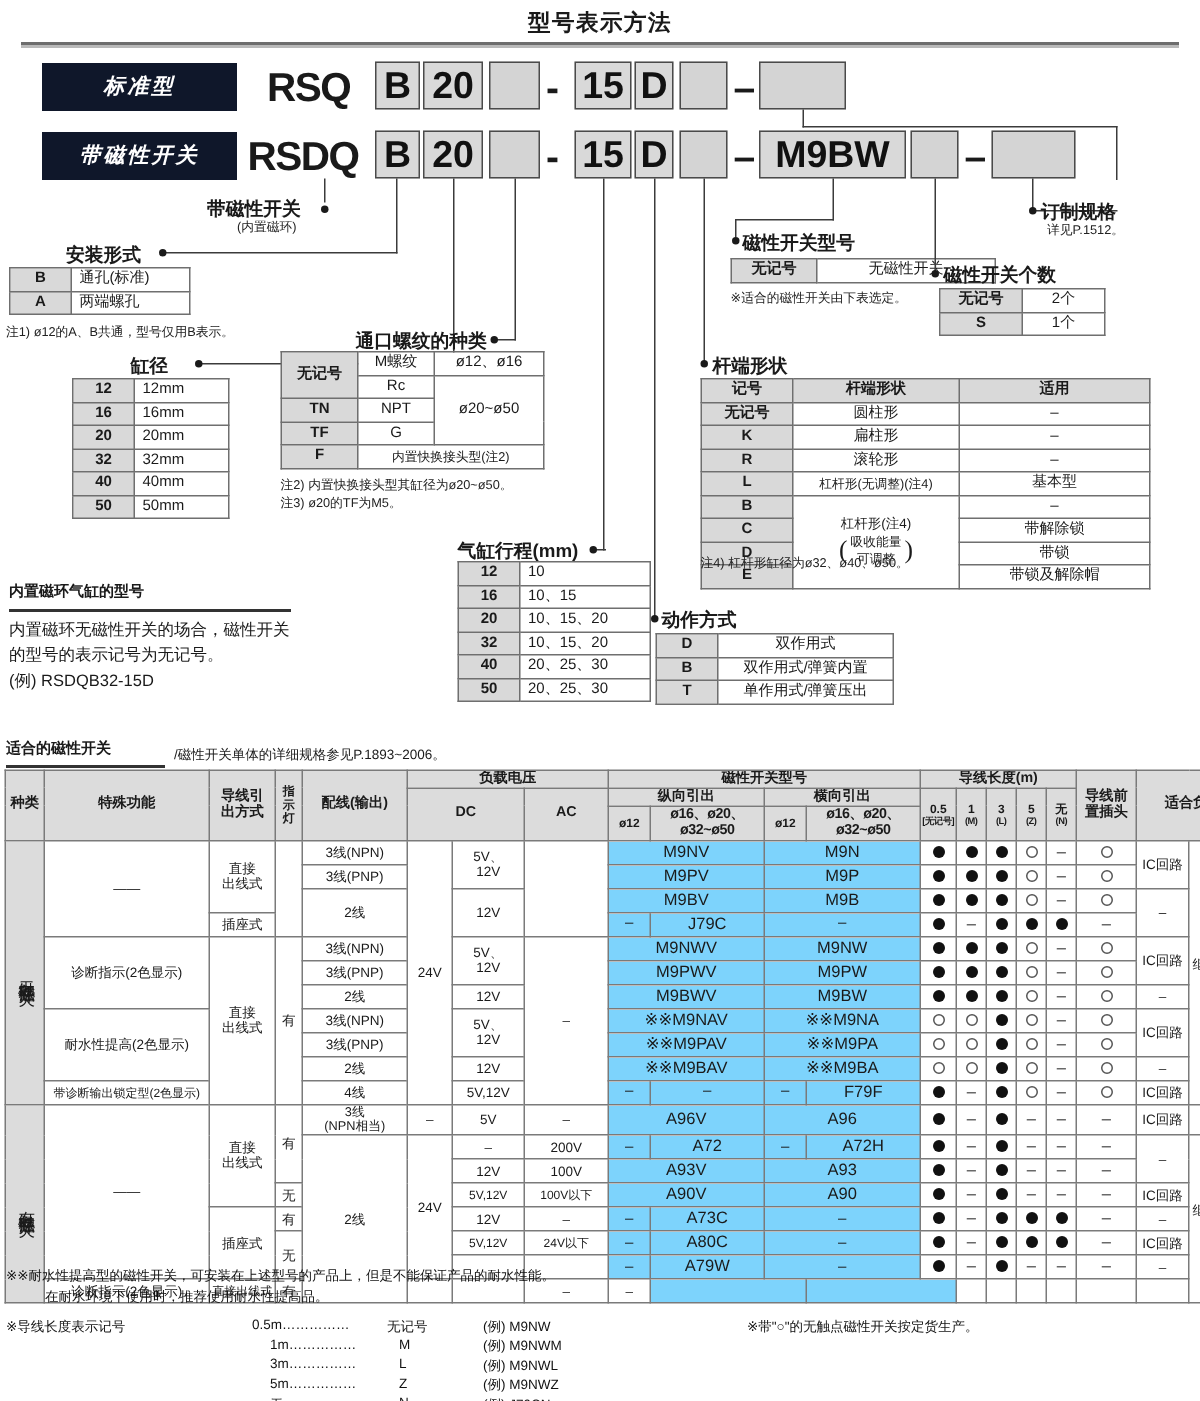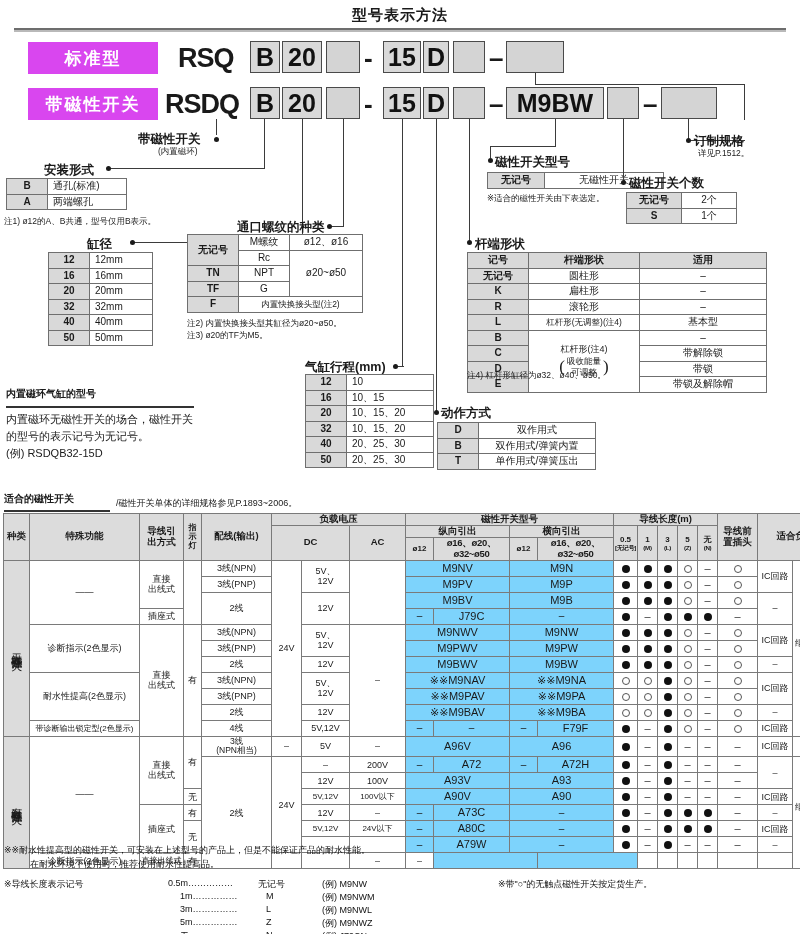--- a/index.html
+++ b/index.html
@@ -19,23 +19,24 @@
     top:6px;left:0;width:800px;text-align:center;
     font-size:15px;font-weight:bold;letter-spacing:1px;
   }
   #title-rule{
     top:28px;left:14px;width:772px;height:4px;
     background:linear-gradient(to bottom,#6d6d6d 0%,#6d6d6d 55%,#b9b9b9 55%,#b9b9b9 100%);
   }
 
   
   .chip{
-    background:#d946ef;color:#fff;font-weight:bold;font-size:17px;
+    background:#0f172a;color:#fff;font-weight:bold;font-size:14px;
     display:flex;align-items:center;justify-content:center;
     letter-spacing:2px;
+    font-style:italic;
   }
 
   
   .codeword{font-weight:bold;font-size:27px;line-height:1;letter-spacing:-1px;}
   .cbox{
     border:1.6px solid #4a4a4a;background:#d9d9d9;
     display:flex;align-items:center;justify-content:center;
     font-weight:bold;font-size:25px;box-sizing:border-box;color:#111;
   }
   .cbox.empty{background:#d4d4d4;}

